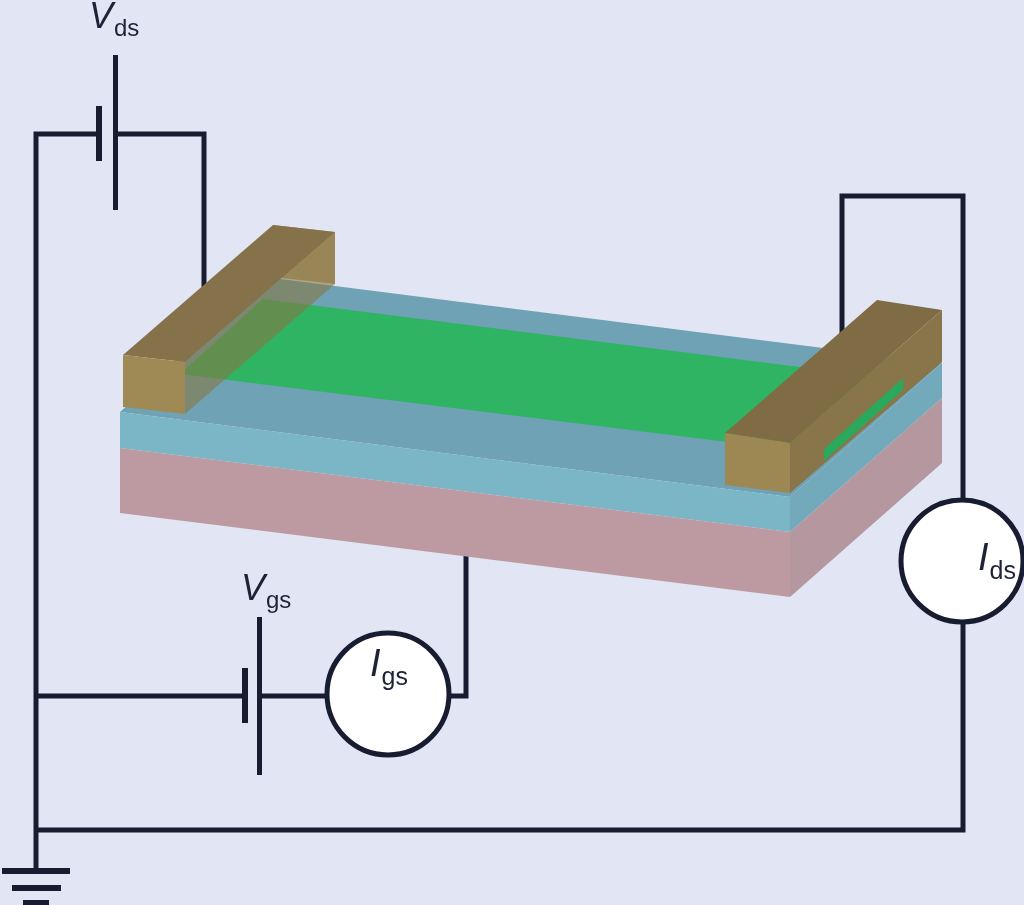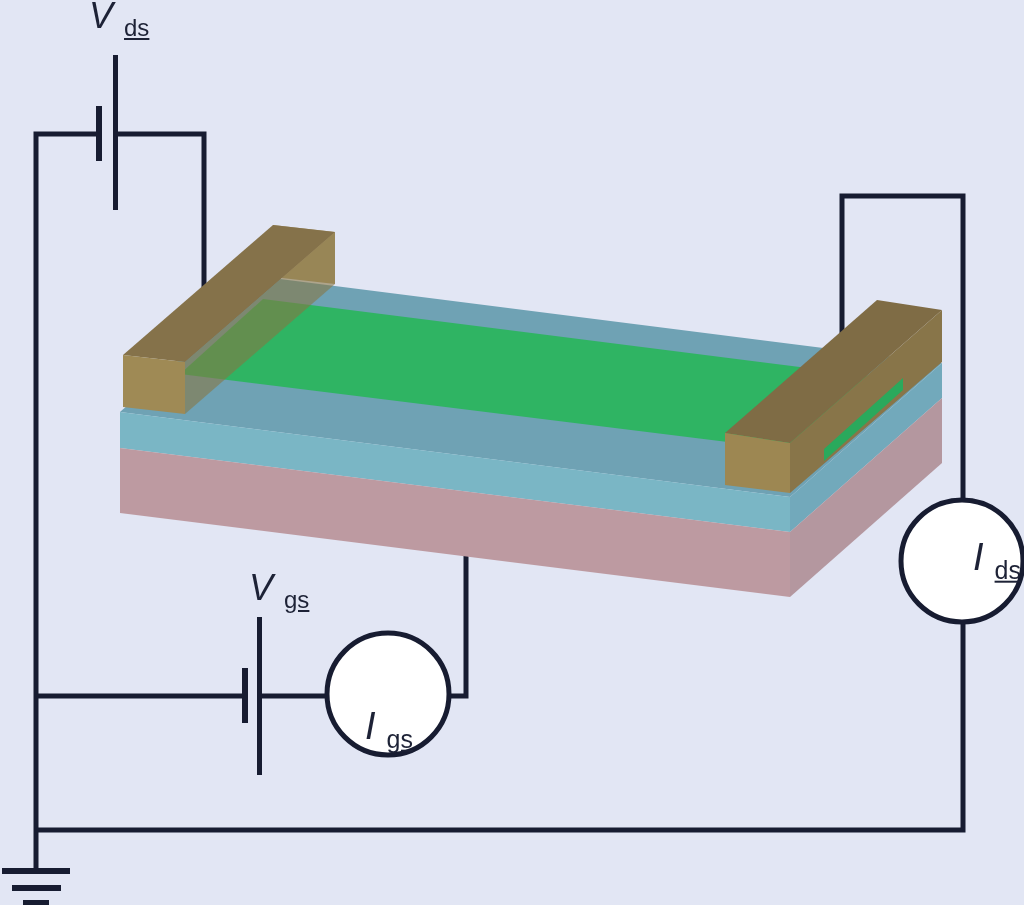--- a/index.html
+++ b/index.html
@@ -16,22 +16,21 @@
     font-size:36px;
     line-height:1;
     color:#1d2236;
     white-space:nowrap;
     user-select:none;
   }
   .lbl sub{
     font-style:normal;
     font-size:24px;
     vertical-align:-8px;
-    margin-left:11px;
-    text-decoration:underline;
+    margin-left:1px;
   }
   .meter-lbl{
     font-size:38px;
     transform:translate(-50%,-54%);
   }
   .meter-lbl sub{font-size:25px;vertical-align:-9px;}
 </style>
 </head>
 <body>
 
@@ -88,25 +87,25 @@
     <g stroke-width="5" stroke="#171c31">
       <circle cx="388" cy="694" r="61" fill="#ffffff"></circle>
       <circle cx="962" cy="561" r="61" fill="#ffffff"></circle>
     </g>
   </svg>
 
   <div class="lbl" style="left:89px;top:-2px;">
     <span>V</span><sub>ds</sub>
   </div>
 
-  <div class="lbl" style="left:249px;top:570px;">
+  <div class="lbl" style="left:241px;top:570px;">
     <span>V</span><sub>gs</sub>
   </div>
 
-  <div class="lbl meter-lbl" style="left:389px;top:731px;">
+  <div class="lbl meter-lbl" style="left:389px;top:668px;">
     <span>I</span><sub>gs</sub>
   </div>
 
   <div class="lbl meter-lbl" style="left:997px;top:562px;">
     <span>I</span><sub>ds</sub>
   </div>
 
 </div>
 
 </body></html>

